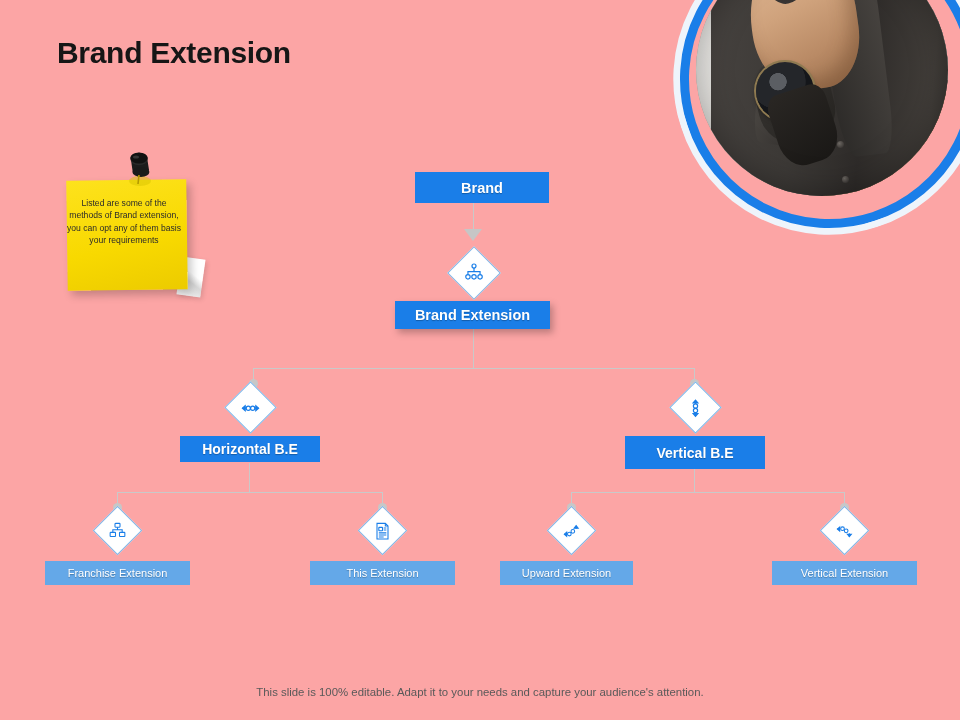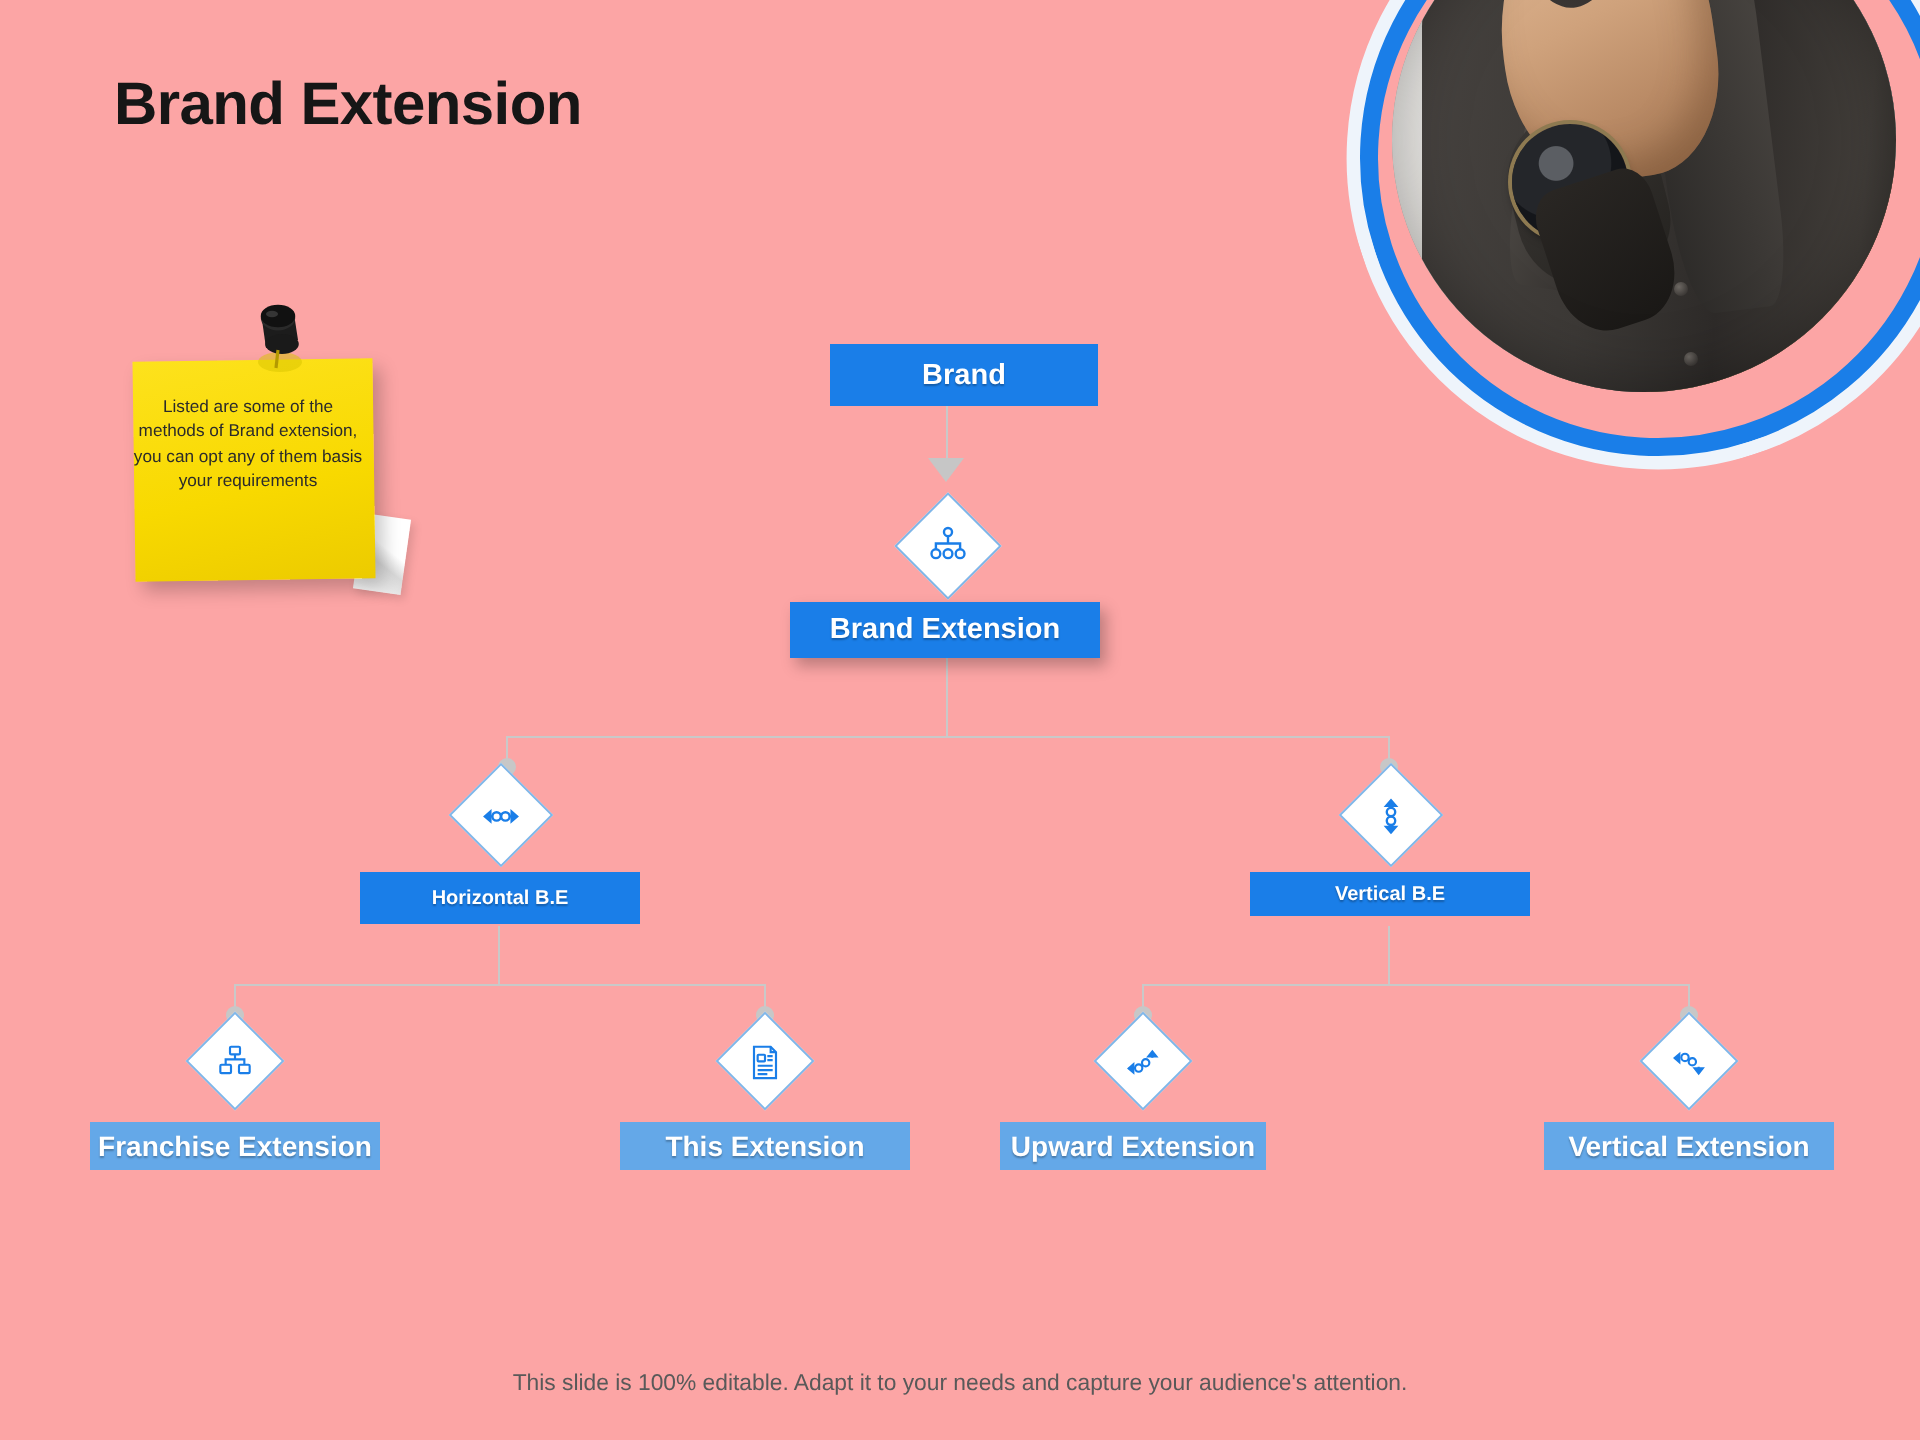--- a/index.html
+++ b/index.html
@@ -145,22 +145,22 @@
   .node-box{
     position:absolute;display:flex;align-items:center;justify-content:center;
     color:#ffffff;white-space:nowrap;
     text-shadow:0 1px 1px rgba(0,0,0,.28);
   }
   .lvl0 .node-box{background:#1a7ee8;font-size:14.5px;font-weight:bold;}
   .lvl1 .node-box{
     background:#1a7ee8;font-size:14.5px;font-weight:bold;
     box-shadow:3px 4px 7px rgba(0,0,0,.25);
   }
-  .lvl2 .node-box{background:#1a7ee8;font-size:10px;font-weight:bold;}
-  .lvl3 .node-box{background:#64a8e8;font-size:14px;font-weight:bold;}
+  .lvl2 .node-box{background:#1a7ee8;font-size:14px;font-weight:bold;}
+  .lvl3 .node-box{background:#64a8e8;font-size:11px;font-weight:normal;}
 
   .diamond{
     position:absolute;border:1px solid #7fb6e8;background:#ffffff;
     transform:rotate(45deg);
     display:flex;align-items:center;justify-content:center;
   }
   .diamond > svg{transform:rotate(-45deg);}
 
   
   .footer{
@@ -272,21 +272,21 @@
     <div class="node lvl2">
       <div class="diamond" style="left:677px;top:389px;width:35px;height:35px;">
         <svg width="22" height="22" viewBox="0 0 24 24" fill="none" stroke="#1a7ee8" stroke-width="1.3">
           <path d="M12 3.2 V7.4 M12 16.6 V20.8"></path>
           <path d="M9.4 6.2 L12 3.2 L14.6 6.2 Z" fill="#1a7ee8"></path>
           <path d="M9.4 17.8 L12 20.8 L14.6 17.8 Z" fill="#1a7ee8"></path>
           <circle cx="12" cy="9.6" r="2.3"></circle>
           <circle cx="12" cy="14.4" r="2.3"></circle>
         </svg>
       </div>
-      <div class="node-box" style="left:625px;top:436px;width:140px;height:22px;">Vertical B.E</div>
+      <div class="node-box" style="left:625px;top:436px;width:140px;height:33px;">Vertical B.E</div>
     </div>
 
     <div class="node lvl3">
       <div class="diamond" style="left:100px;top:513px;width:33px;height:33px;">
         <svg width="20" height="20" viewBox="0 0 24 24" fill="none" stroke="#1a7ee8" stroke-width="1.3">
           <rect x="9" y="2.6" width="6" height="4.6" rx="0.7"></rect>
           <path d="M12 7.2 V10.2 M6.4 13.4 V10.2 H17.6 V13.4"></path>
           <rect x="3.2" y="13.4" width="6.4" height="5" rx="0.7"></rect>
           <rect x="14.4" y="13.4" width="6.4" height="5" rx="0.7"></rect>
         </svg>

